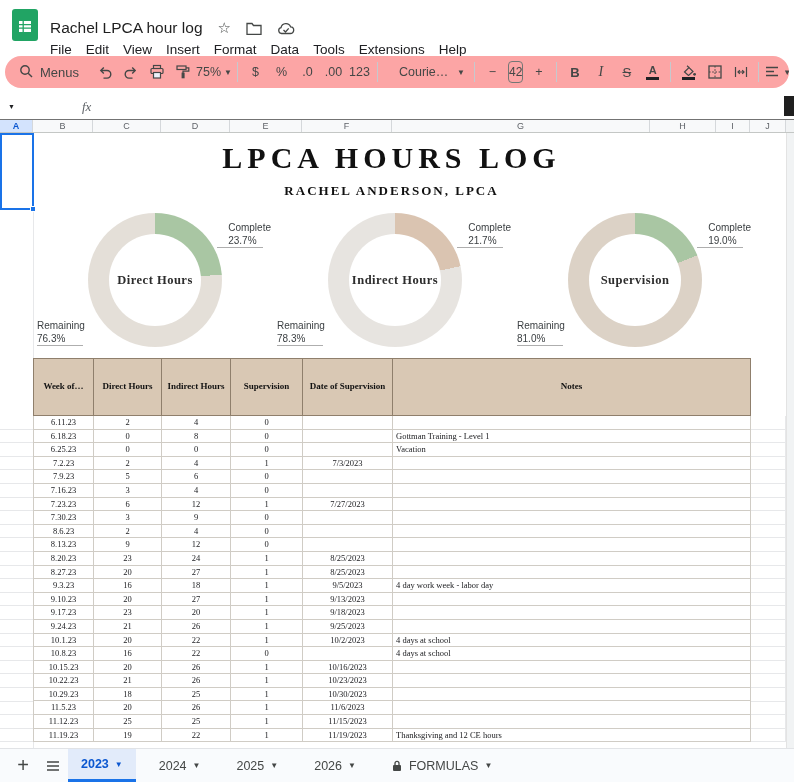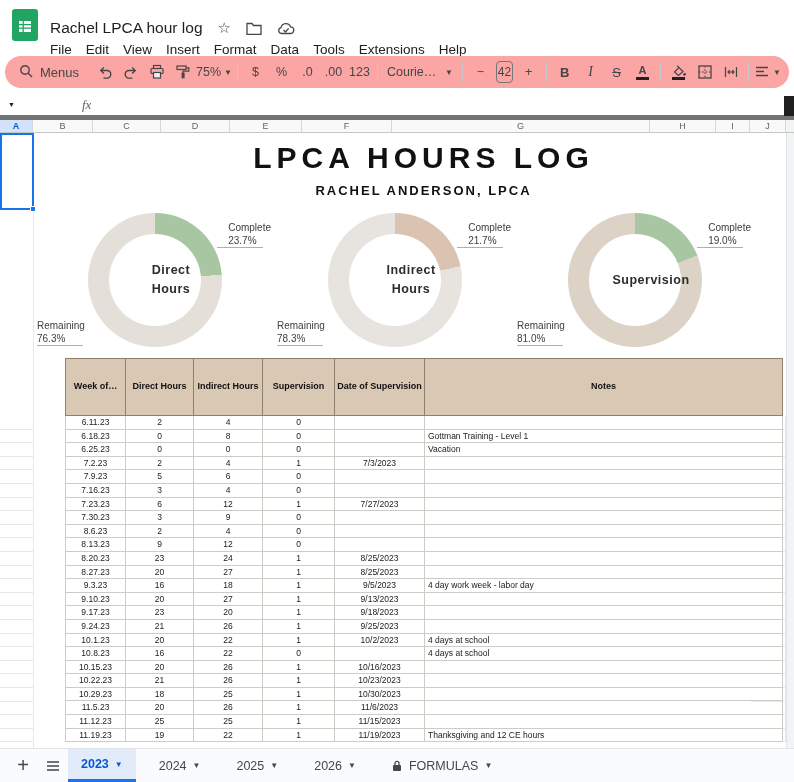--- a/index.html
+++ b/index.html
@@ -19,54 +19,54 @@
 
   
   .toolbar { position:absolute; top:56px; left:5px; right:5px; height:32px; background:#fca5a5;
              border-radius:16px; display:flex; align-items:center; padding:0 8px; gap:1px;
              overflow:hidden; color:#444746; white-space:nowrap; }
   .ti { height:26px; min-width:25px; display:flex; align-items:center; justify-content:center;
         border-radius:4px; font-size:12.5px; color:#444746; cursor:pointer; flex:none; }
   .menus-search { display:flex; align-items:center; gap:7px; padding:0 12px 0 6px; font-size:13px; }
   .divider { width:1px; height:20px; background:#c6c9ce; margin:0 4px; flex:none; }
   .caret { font-size:8px; color:#444746; margin-left:3px; }
-  .font-box { width:74px; justify-content:space-between; padding:0 4px; }
+  .font-box { width:74px; justify-content:space-between; padding:0 4px;margin-left:12px; }
   .font-name { overflow:hidden; text-overflow:ellipsis; max-width:58px; }
   .size-box { width:28px; height:22px; border:1px solid #747775; border-radius:4px; font-size:12px;
               display:flex; align-items:center; justify-content:center; margin:0 2px; }
   .bold-btn { font-weight:bold; font-size:13px; }
   .italic-btn { font-style:italic; font-family:"Liberation Serif",serif; font-size:14px; }
   .strike-btn { text-decoration:line-through; font-size:13px; }
   .stack { flex-direction:column; gap:1px; line-height:1; }
   .color-bar { width:13px; height:3px; background:#202124; }
 
   
   .formula-bar { position:absolute; top:94px; left:0; right:0; height:26px; background:#fff;
-                 border-bottom:5px solid #737373; display:flex; align-items:center; }
+                 border-bottom:1px solid #737373; display:flex; align-items:center; }
   .name-box { width:68px; height:100%; display:flex; align-items:center; padding-left:8px; }
   .nb-caret { font-size:7px; color:#202124; }
   .fx { font-family:"Liberation Serif",serif; font-style:italic; color:#5f6368; font-size:13px; margin-left:14px; }
   .formula-input { flex:1; height:100%; }
   .fb-thumb { position:absolute; right:0; top:2px; width:10px; height:20px; background:#1f1f1f; }
 
   
   .col-headers { position:absolute; top:120px; left:0; width:794px; height:13px; display:flex;
                  background:#f8f9fa; border-bottom:1px solid #c4c7c5; font-size:9px; color:#5f6368; }
   .col-h { border-right:1px solid #d5d8db; display:flex; align-items:center; justify-content:center;
            height:100%; flex:none; }
   .col-h.selected { background:#d3e3fd; color:#0b57d0; font-weight:bold; }
   .scroll-corner { width:8px; height:100%; background:#f1f3f4; flex:none; }
 
   
   .grid { position:absolute; top:133px; left:0; width:794px; height:615px; background:#fff; overflow:hidden; }
   .colA-line { position:absolute; left:33px; top:0; width:1px; height:615px; background:#e7e8ea; }
   .selection { position:absolute; left:0; top:0; width:34px; height:77px; border:2px solid #1a73e8; }
   .sel-handle { position:absolute; right:-4px; bottom:-4px; width:6px; height:6px; background:#1a73e8;
                 border:1px solid #fff; }
-  .mono { font-family:Liberation Sans, sans-serif;margin-left:32px; }
+  .mono { font-family:Liberation Serif, serif; }
   .sheet-title { position:absolute; top:8px; left:33px; width:717px; text-align:center;
                  font-weight:bold; font-size:30px; letter-spacing:5px; color:#111; }
   .sheet-subtitle { position:absolute; top:50px; left:33px; width:717px; text-align:center;
                     font-weight:bold; font-size:13px; letter-spacing:2px; color:#111; }
 
   .charts-row { position:absolute; top:74px; left:33px; width:717px; height:150px; }
   .chart { position:absolute; top:0; width:240px; height:150px; }
   .chart.p0 { left:2px; } .chart.p1 { left:242px; } .chart.p2 { left:482px; }
   .donut { position:absolute; left:53px; top:6px; width:134px; height:134px; border-radius:50%; }
   .hole { position:absolute; inset:21px; background:#fff; border-radius:50%;

